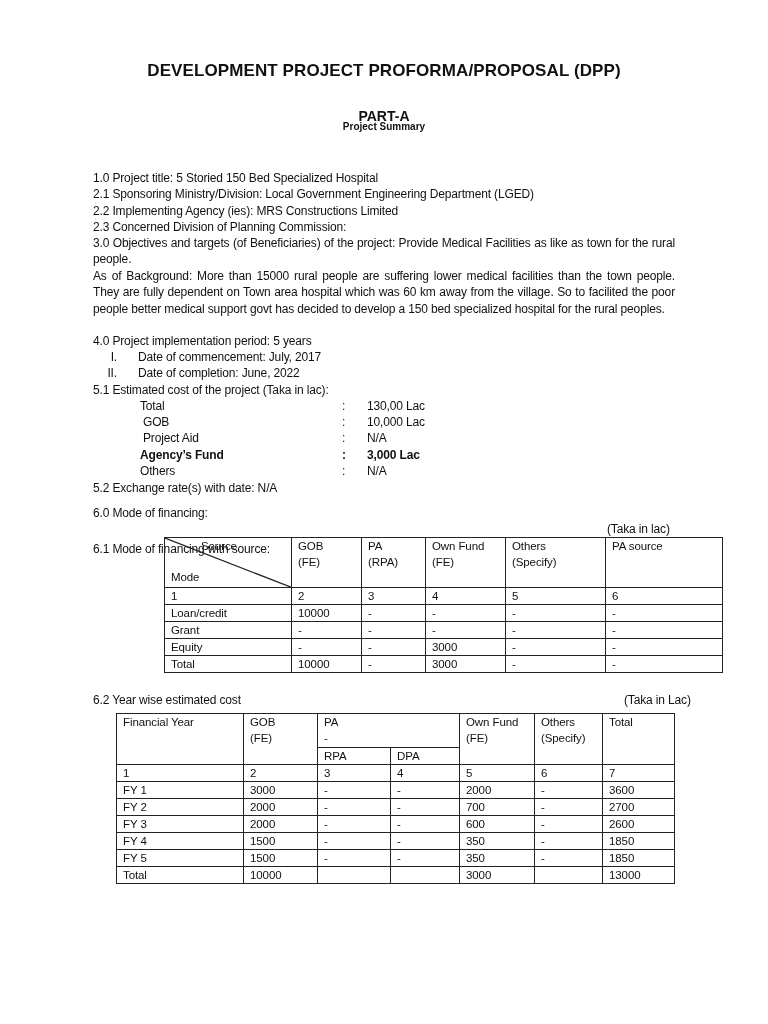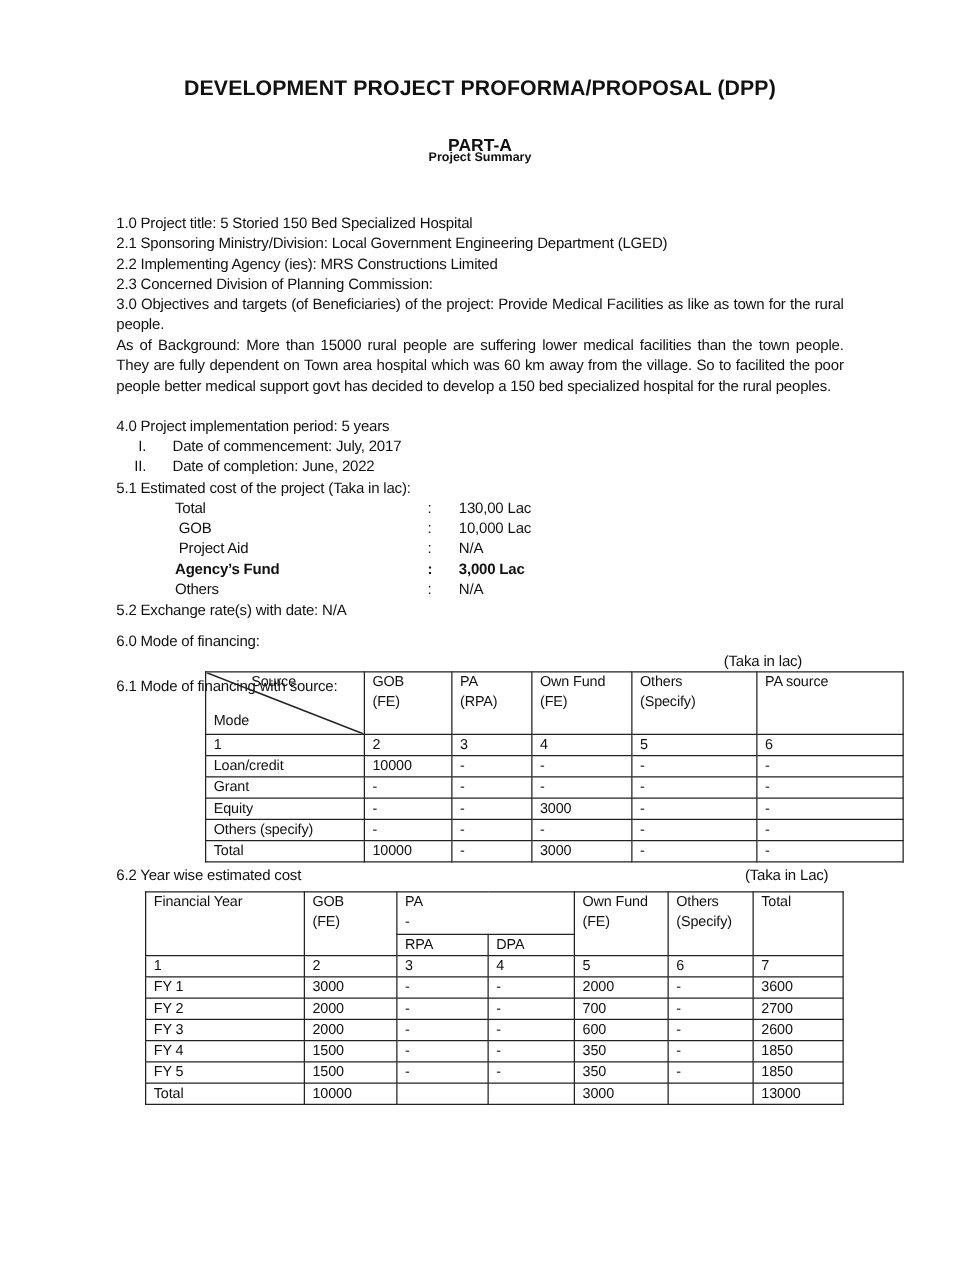--- a/index.html
+++ b/index.html
@@ -14,21 +14,21 @@
   .para { position:absolute; left:93px; width:582px; text-align:justify; }
   .cost-row { position:absolute; left:93px; width:400px; height:16px; }
   .cost-row .lbl { position:absolute; left:47px; }
   .cost-row .colon { position:absolute; left:249px; }
   .cost-row .val { position:absolute; left:274px; }
   .rom { position:absolute; }
   .rom .num { position:absolute; left:0; width:24px; text-align:right; }
   .rom .txt { position:absolute; left:45px; white-space:nowrap; }
   table.grid { position:absolute; border-collapse:collapse; table-layout:fixed; font-size:11.5px; letter-spacing:-0.1px; }
   table.grid td { border:1.3px solid #222; padding:0 0 0 6px; vertical-align:top; line-height:16px; height:16px; overflow:hidden; white-space:nowrap; }
-  .unit { position:absolute; white-space:nowrap; }
+  .unit { position:absolute; white-space:nowrap;margin-left:28px; }
   .diag { position:relative; height:48px; }
   .diag svg { position:absolute; left:-6px; top:0; }
   .diag .src { position:absolute; left:30px; top:0; }
   .diag .mode { position:absolute; left:0; top:31px; }
 </style>
 </head>
 <body>
 
 <div class="page">
 
@@ -154,28 +154,20 @@
     </tr>
     <tr>
       <td>Equity</td>
           <td>-</td>
           <td>-</td>
           <td>3000</td>
           <td>-</td>
           <td>-</td>
     </tr>
     <tr>
-      <td>Others (specify)</td>
-          <td>-</td>
-          <td>-</td>
-          <td>-</td>
-          <td>-</td>
-          <td>-</td>
-    </tr>
-    <tr>
       <td>Total</td>
           <td>10000</td>
           <td>-</td>
           <td>3000</td>
           <td>-</td>
           <td>-</td>
     </tr>
   </tbody>
     </table>
 

